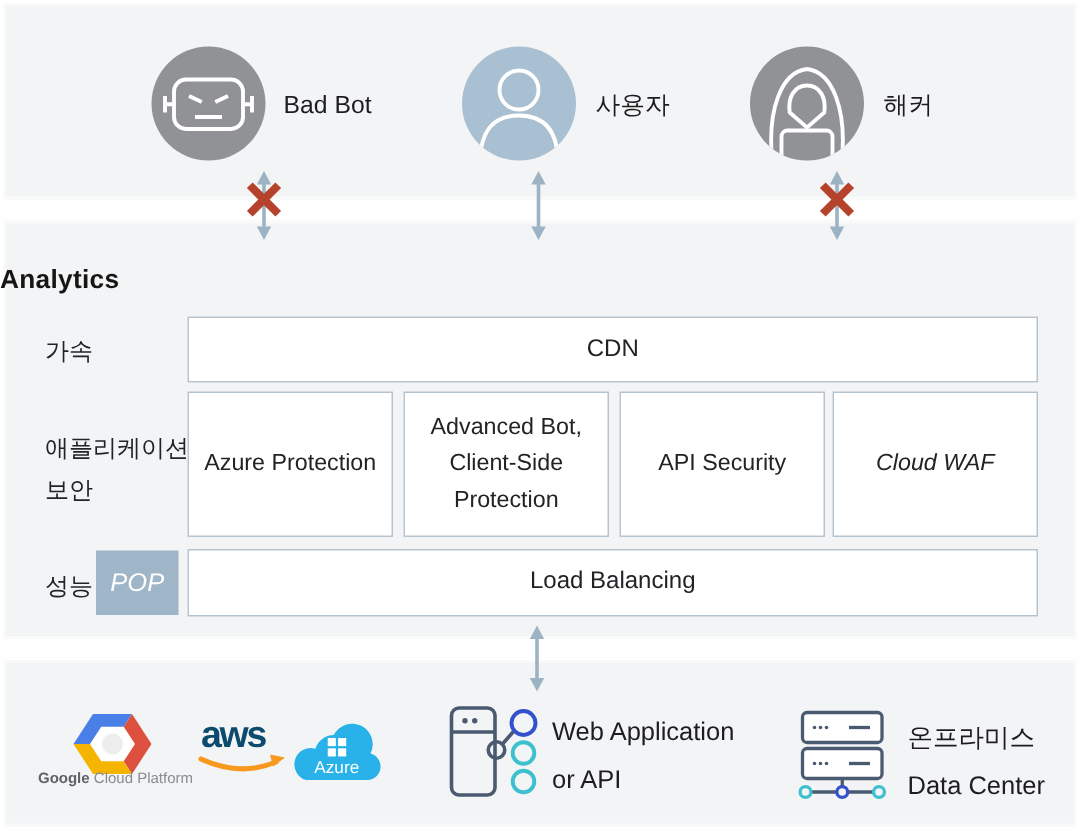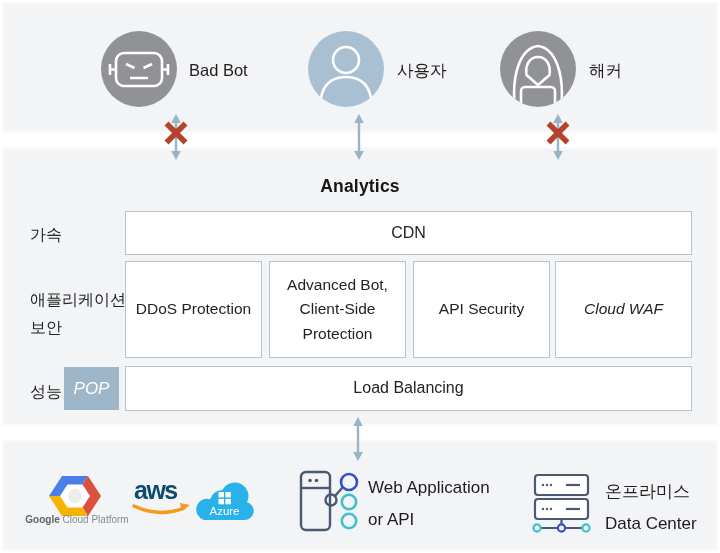--- a/index.html
+++ b/index.html
@@ -20,21 +20,21 @@
                   overflow:hidden; display:flex; align-items:center; justify-content:center; }
   .actor-gray { background:#909295; }
   .actor-blue { background:#a9bfd2; }
   .actor-label { position:absolute; font-size:16.5px; color:#1d1d1f; line-height:22px; }
 
   
   .flow-arrow { position:absolute; z-index:5; }
   .x-mark { position:absolute; z-index:6; }
 
   
-  .title { position:absolute; left:0; top:176px; width:720px; text-align:center;
+  .title { position:absolute; left:0; top:176px; width:720px; text-align:left;
            font-size:17.5px; font-weight:bold; color:#161617; letter-spacing:.2px; }
   .row-label { position:absolute; font-size:16px; color:#222326; line-height:28px; }
   .pbox { position:absolute; background:#fff; border:1px solid #b6c4cf;
           display:flex; align-items:center; justify-content:center; text-align:center;
           font-size:15.5px; color:#222326; line-height:1.55; padding:2px 6px; }
   .badge { position:absolute; background:#9fb5c8; color:#fff; display:flex;
            align-items:center; justify-content:center; font-size:17px;font-style:italic; }
 
   
   .bt-text { position:absolute; font-size:17px; color:#1d1d1f; line-height:32px; }
@@ -125,21 +125,21 @@
       <line x1="22.5" y1="3.5" x2="3.5" y2="22.5" stroke="#b5422b" stroke-width="5.4"></line>
     </svg>
   </div>
 
   <h2 class="title">Analytics</h2>
 
   <span class="row-label" style="left:30px; top:221px;">가속</span>
   <div class="pbox" style="left:125px; top:211px; width:567px; height:44px; font-size:16px;">CDN</div>
 
   <span class="row-label" style="left:30px; top:286px; width:106px;">애플리케이션 보안</span>
-  <div class="pbox" style="left:125px; top:261px; width:137px; height:97px;">DDoS Protection</div>
+  <div class="pbox" style="left:125px; top:261px; width:137px; height:97px;">Azure Protection</div>
   <div class="pbox" style="left:269px; top:261px; width:137px; height:97px;">Advanced Bot, Client-Side Protection</div>
   <div class="pbox" style="left:413px; top:261px; width:137px; height:97px;">API Security</div>
   <div class="pbox" style="left:555px; top:261px; width:137px; height:97px;font-style:italic;">Cloud WAF</div>
 
   <span class="row-label" style="left:30px; top:378px;">성능</span>
   <div class="badge" style="left:64px; top:367px; width:55px; height:43px;">POP</div>
   <div class="pbox" style="left:125px; top:366px; width:567px; height:45px; font-size:16px;">Load Balancing</div>
 
   <div class="flow-arrow" style="left:350px; top:417px;">
     <svg width="16" height="44" viewBox="0 0 16 44">

